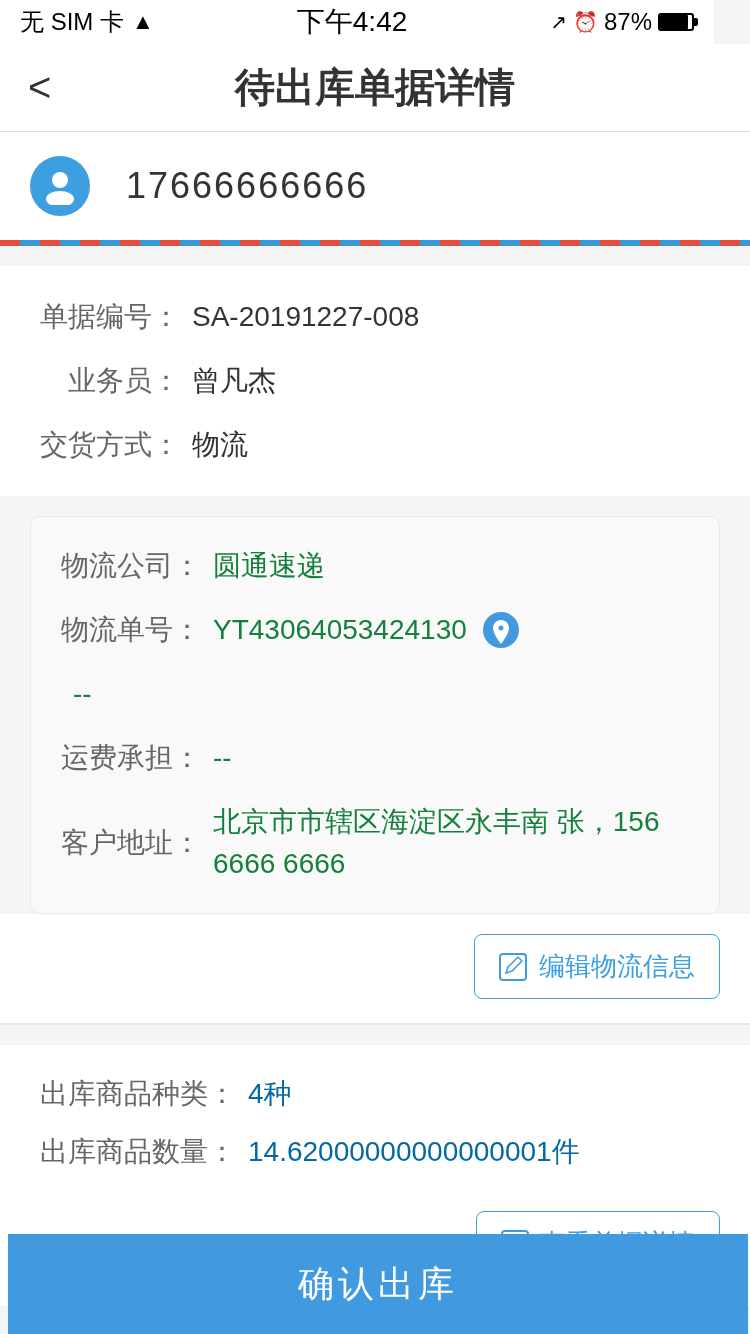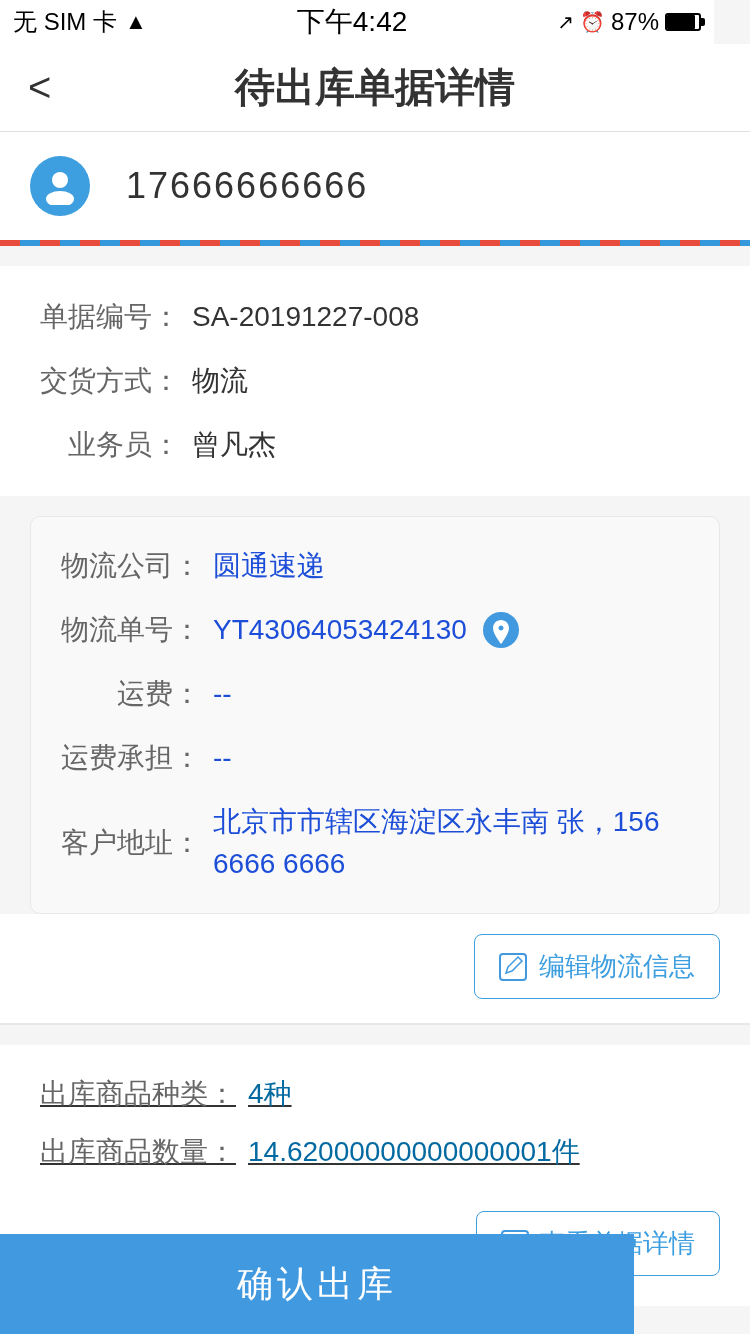--- a/index.html
+++ b/index.html
@@ -15,21 +15,21 @@
     }
 
     
     .status-bar {
       width: 714px;
       height: 44px;
       background: #fff;
       display: flex;
       align-items: center;
       justify-content: space-between;
-      padding: 0 13px;
+      padding: 0 20px;
       font-size: 24px;
       color: #000;
     }
     .status-left { display: flex; align-items: center; gap: 8px; }
     .status-center { font-size: 28px; font-weight: 500; }
     .status-right { display: flex; align-items: center; gap: 6px; font-size: 24px; }
 
     
     .nav-bar {
       width: 750px;
@@ -133,21 +133,21 @@
     }
     .logistics-row:last-child { margin-bottom: 0; }
     .logistics-label {
       color: #666;
       font-size: 28px;
       min-width: 140px;
       text-align: right;
       flex-shrink: 0;
     }
     .logistics-value {
-      color: #1d4ed8;
+      color: #15803d;
       font-size: 28px;
       margin-left: 12px;
       flex: 1;
     }
     .tracking-row {
       display: flex;
       align-items: center;
     }
     .location-icon {
       margin-left: 16px;
@@ -179,21 +179,20 @@
     
     .goods-section {
       background: #fff;
       margin-top: 20px;
       padding: 30px 40px;
     }
     .goods-row {
       display: flex;
       align-items: flex-start;
       margin-bottom: 20px;
-      text-decoration: underline;
     }
     .goods-row:last-child { margin-bottom: 0; }
     .goods-label {
       color: #666;
       font-size: 28px;
       min-width: 180px;
     }
     .goods-value {
       color: #0369a1;
       font-size: 28px;
@@ -217,22 +216,22 @@
       color: #3d9ee0;
       font-size: 26px;
       background: #fff;
       cursor: pointer;
     }
 
     
     .bottom-area {
       position: fixed;
       bottom: 0;
-      left: 0;
-      width: 634px;
+      left: 8px;
+      width: 740px;
       background: #4199e0;
       padding: 0;
     }
     .confirm-btn {
       width: 100%;
       height: 100px;
       background: #4199e0;
       border: none;
       color: #fff;
       font-size: 36px;
@@ -287,46 +286,45 @@
   </div>
 
   <div class="dashed-divider"></div>
 
   <div class="info-section">
     <div class="info-row">
       <span class="info-label">单据编号：</span>
       <span class="info-value">SA-20191227-008</span>
     </div>
     <div class="info-row">
+      <span class="info-label">业务员：</span>
+      <span class="info-value">曾凡杰</span>
+    </div>
+    <div class="info-row">
       <span class="info-label">交货方式：</span>
       <span class="info-value">物流</span>
-    </div>
-    <div class="info-row">
-      <span class="info-label">业务员：</span>
-      <span class="info-value">曾凡杰</span>
     </div>
   </div>
 
   <div class="logistics-card">
     <div class="logistics-row">
       <span class="logistics-label">物流公司：</span>
       <span class="logistics-value">圆通速递</span>
     </div>
     <div class="logistics-row">
       <span class="logistics-label">物流单号：</span>
       <span class="logistics-value tracking-row">
         <span>YT43064053424130</span>
         <svg class="location-icon" viewBox="0 0 36 36" fill="none" xmlns="http://www.w3.org/2000/svg">
           <circle cx="18" cy="18" r="18" fill="#4199e0"></circle>
           <path d="M18 8C13.58 8 10 11.58 10 16c0 6.25 8 16 8 16s8-9.75 8-16c0-4.42-3.58-8-8-8zm0 10.5c-1.38 0-2.5-1.12-2.5-2.5s1.12-2.5 2.5-2.5 2.5 1.12 2.5 2.5-1.12 2.5-2.5 2.5z" fill="white"></path>
         </svg>
       </span>
     </div>
     <div class="logistics-row">
-      <span class="logistics-label">运费：</span>
       <span class="logistics-value">--</span>
     </div>
     <div class="logistics-row">
       <span class="logistics-label">运费承担：</span>
       <span class="logistics-value">--</span>
     </div>
     <div class="logistics-row">
       <span class="logistics-label">客户地址：</span>
       <span class="logistics-value">北京市市辖区海淀区永丰南  张，156 6666 6666</span>
     </div>

